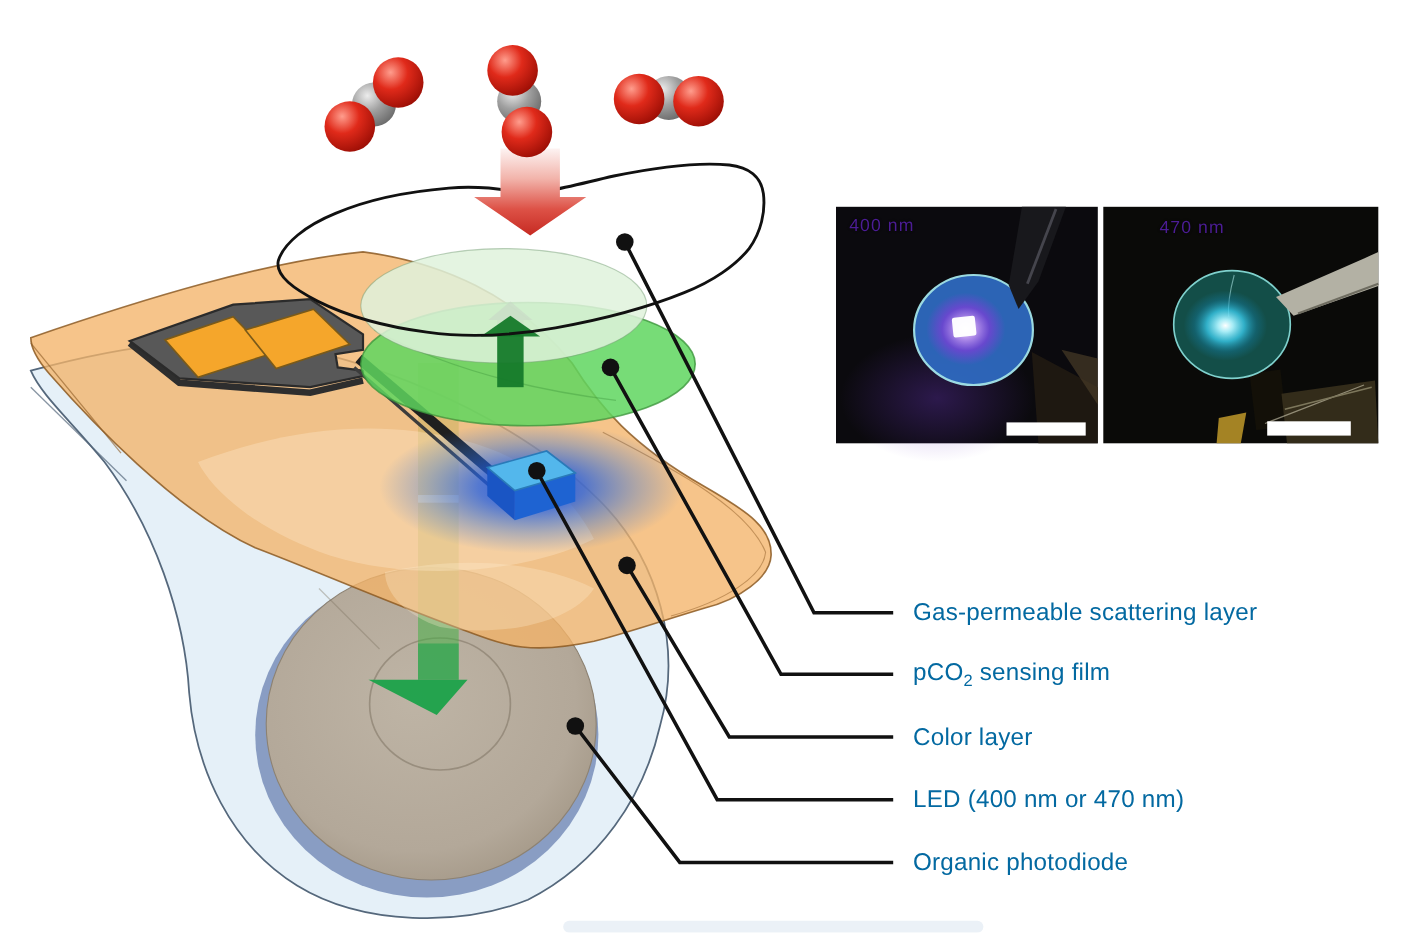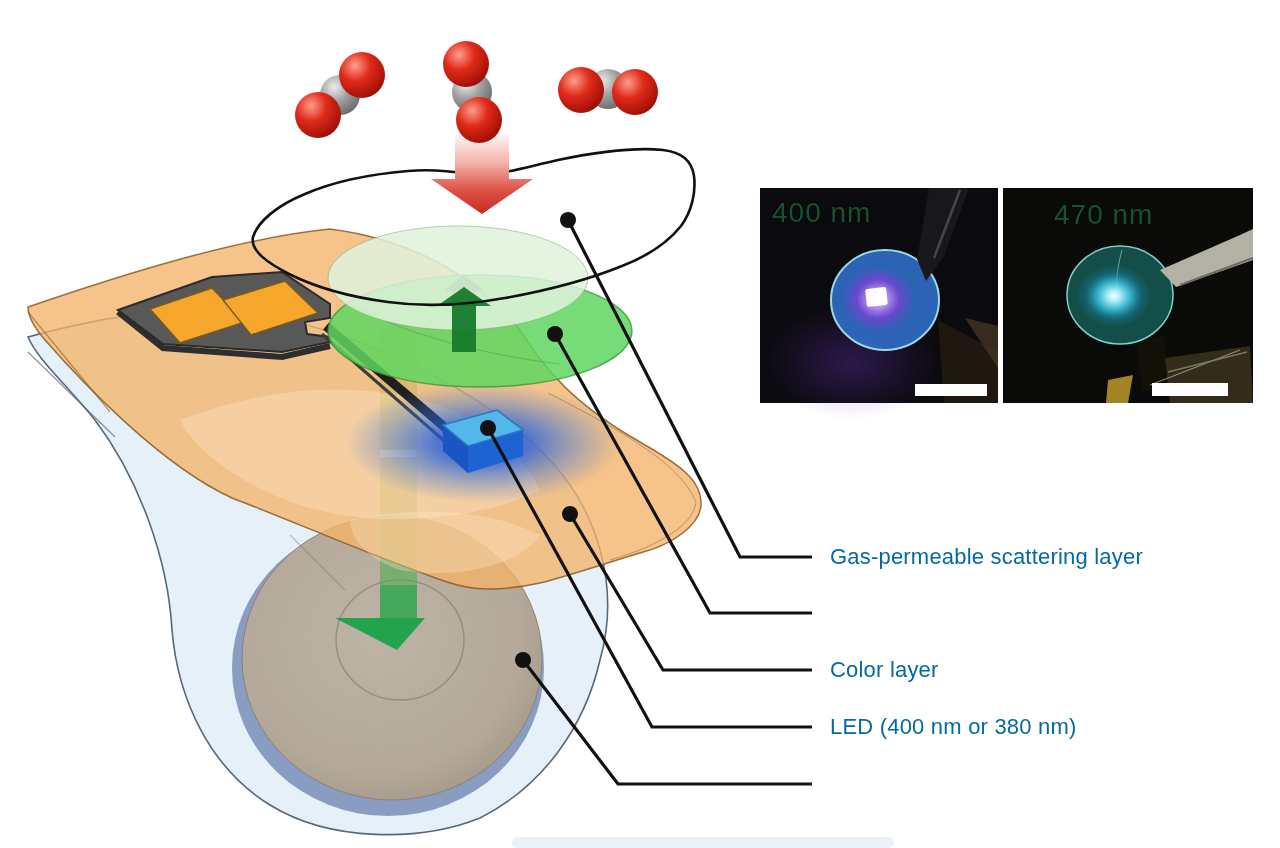--- a/index.html
+++ b/index.html
@@ -2,21 +2,21 @@
 <html><head>
 <meta charset="utf-8">
 <style>
   html,body{margin:0;padding:0;background:#ffffff;}
   #figure{position:relative;width:1280px;height:848px;background:#ffffff;overflow:hidden;
           font-family:"Liberation Sans", sans-serif;}
   #scene{position:absolute;left:0;top:0;width:1280px;height:848px;}
   .callout-label{position:absolute;left:830px;transform:translateY(-50%);
           font-size:22px;color:#0369a1;white-space:nowrap;letter-spacing:0.2px;}
   .callout-label sub{font-size:15px;}
-  .photo-label{position:absolute;font-size:28px;color:#14532d;letter-spacing:1px;
+  .photo-label{position:absolute;font-size:16px;color:#4c1d95;letter-spacing:1px;
           white-space:nowrap;text-shadow:0 0 2px rgba(0,0,0,.8);}
 </style>
 </head>
 <body>
 
 <div id="figure">
 
 <svg id="scene" viewBox="0 0 1280 848" xmlns="http://www.w3.org/2000/svg">
   <defs>
     <radialGradient id="redSphere" cx="35%" cy="30%" r="75%">
@@ -197,23 +197,29 @@
     <path d="M 1253 258 L 1180 285" stroke="#6e6c60" stroke-width="2" fill="none"></path>
     <rect x="1152" y="383" width="76" height="13" fill="#ffffff"></rect>
   </g>
 
   <rect x="512" y="837" width="382" height="11" rx="5.5" fill="#dde8f2" opacity="0.6"></rect>
 </svg>
 
   <div class="callout-label" style="top:557px">
     <span>Gas-permeable scattering layer</span>
   </div>
+  <div class="callout-label" style="top:613px">
+    <span>pCO</span><sub>2</sub><span> sensing film</span>
+  </div>
   <div class="callout-label" style="top:670px">
     <span>Color layer</span>
   </div>
   <div class="callout-label" style="top:727px">
-    <span>LED (400 nm or 380 nm)</span>
+    <span>LED (400 nm or 470 nm)</span>
+  </div>
+  <div class="callout-label" style="top:784px">
+    <span>Organic photodiode</span>
   </div>
 
   <div class="photo-label" style="left:772px;top:197px">400 nm</div>
   <div class="photo-label" style="left:1054px;top:199px">470 nm</div>
 
 </div>
 
 </body></html>

